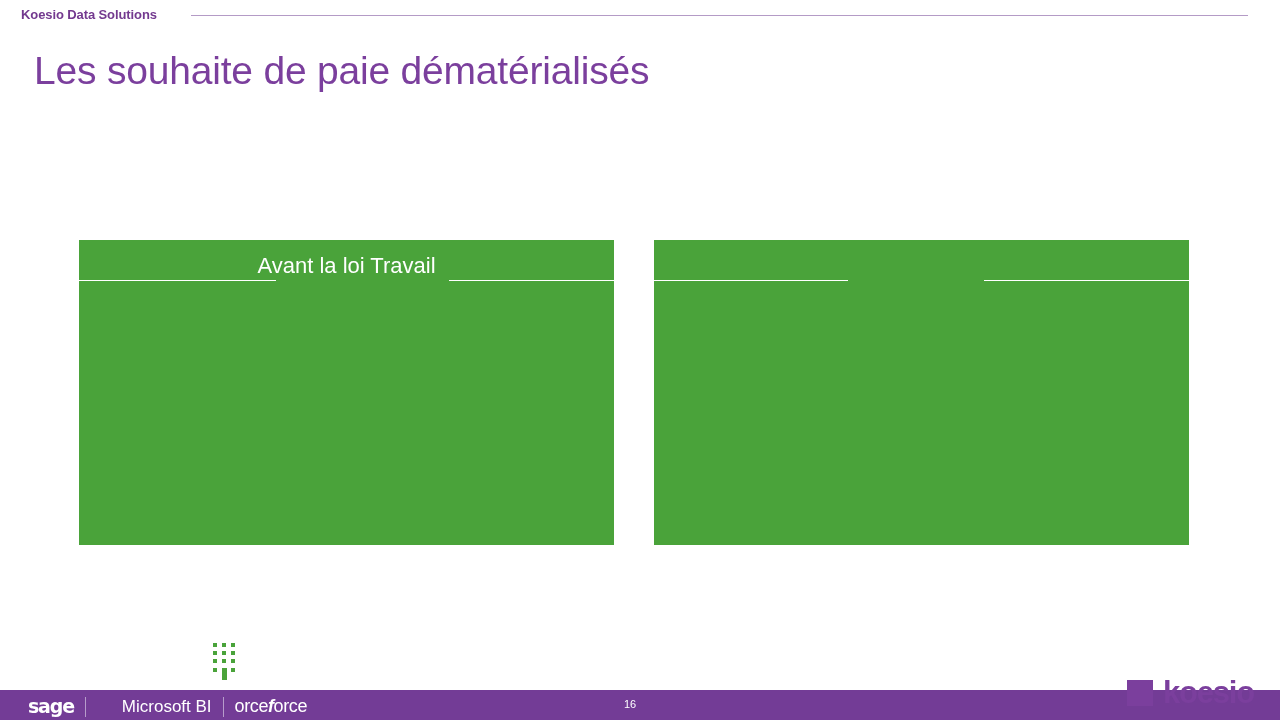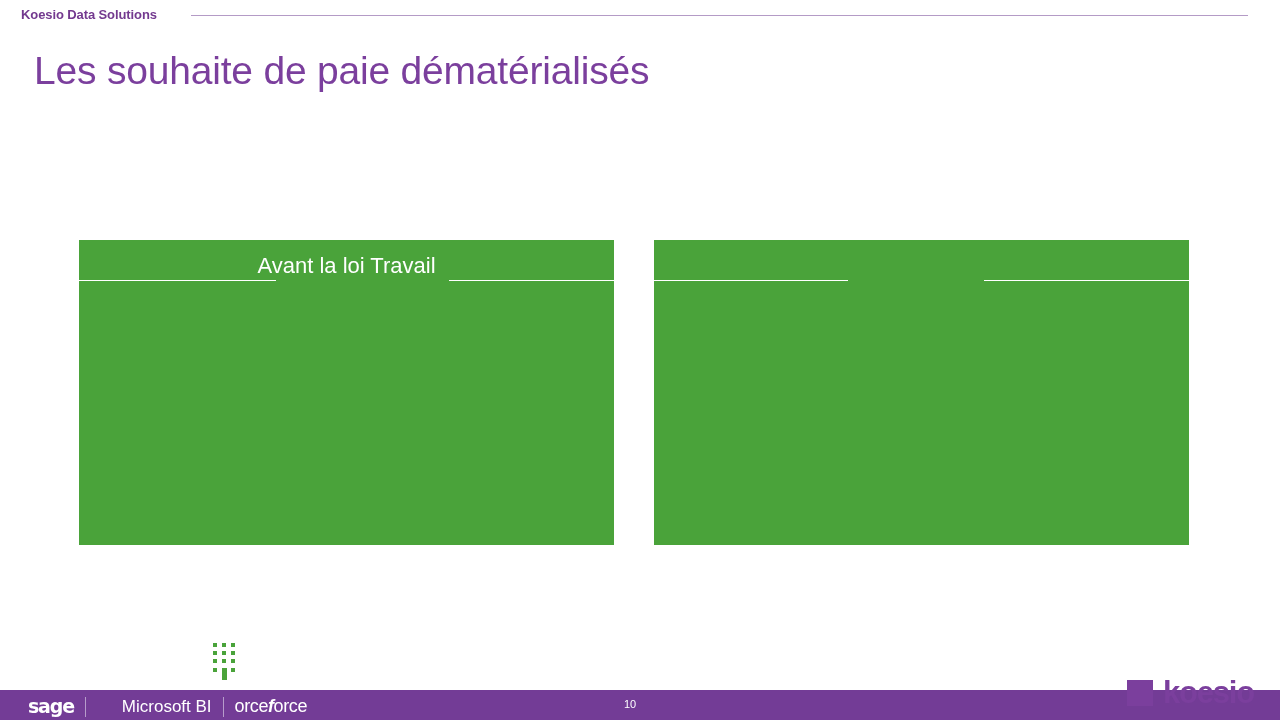--- a/index.html
+++ b/index.html
@@ -304,18 +304,18 @@
 <div class="footer-bar"></div>
 
 <div class="partner-logos">
   <span class="logo-sage">sage</span>
   <span class="logo-sep"></span>
   <span class="logo-msbi">Microsoft BI</span>
   <span class="logo-sep"></span>
   <span class="logo-sf"><span>orce</span><i>f</i><span>orce</span></span>
 </div>
 
-<div class="page-number">10</div>
+<div class="page-number">16</div>
 
 <div class="koesio-logo">
   <div class="koesio-square"></div>
   <div class="koesio-word">koesio</div>
 </div>
 
 </body></html>

